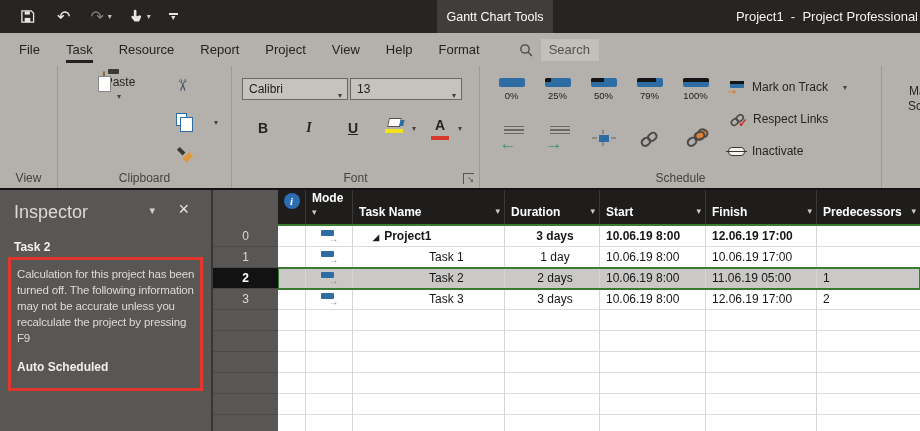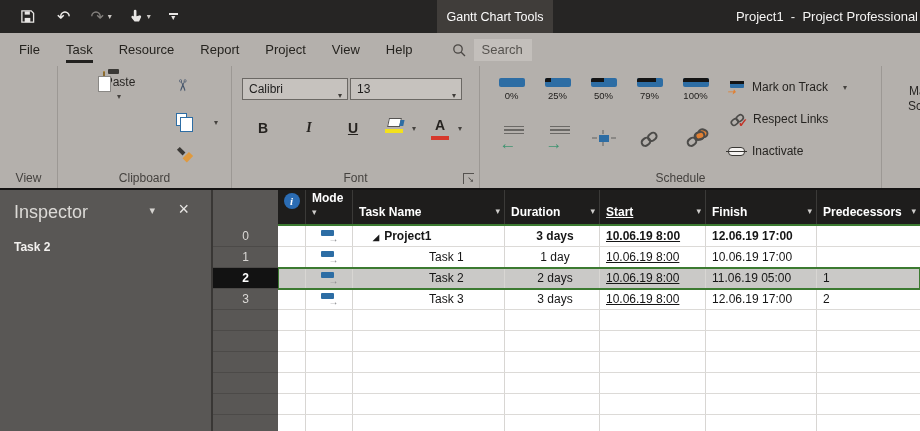--- a/index.html
+++ b/index.html
@@ -152,21 +152,21 @@
   .gcell.sel { background:#121212; color:#fff; font-weight:bold; }
 
   .grid { flex:1; background:#fff; display:flex; flex-direction:column; overflow:hidden; }
   .ghead { height:36px; background:#1e1d1c; border-bottom:2px solid #3c7a31; display:flex; flex:none; }
   .hcell { position:relative; border-right:1px solid #3b3a38; color:#fff; font-size:12px; font-weight:bold;
            display:flex; align-items:flex-end; padding:0 14px 5px 6px; line-height:13px; }
   .harrow { position:absolute; right:4px; bottom:6px; font-size:9px; color:#cfcdcb; font-weight:normal; }
   .harrow-inline { font-size:9px; color:#cfcdcb; font-weight:normal; }
   .c-info { width:28px; justify-content:center; padding:0 0 5px 0; align-items:center; }
   .c-mode { width:47px; } .c-name { width:152px; } .c-dur { width:95px;text-align:center; }
-  .c-start { width:106px;text-decoration:underline; } .c-fin { width:111px; } .c-pred { flex:1; border-right:none; }
+  .c-start { width:106px; } .c-fin { width:111px; } .c-pred { flex:1; border-right:none; }
   .info-badge { width:16px; height:16px; border-radius:50%; background:#2b6cb3; color:#fff; text-align:center;
                 line-height:16px; font-size:11px; font-weight:bold; font-family:"Liberation Serif", serif;
                 font-style:italic; margin-bottom:7px; }
   .trow { display:flex; height:21px; border-bottom:1px solid #dcdad7; flex:none; background:#fff; }
   .cell { border-right:1px solid #d8d6d3; font-size:12px; color:#161616; line-height:20px; padding-left:6px;
           overflow:hidden; white-space:nowrap; }
   .cell.c-pred { border-right:none; }
   .cell.c-info { padding:0; } 
   .cell.c-mode { display:flex; align-items:center; justify-content:center; padding:0; }
   .trow.summary .cell { font-weight:bold; }
@@ -210,20 +210,21 @@
 </div>
 
 <div class="menubar">
   <div class="mtab">File</div>
   <div class="mtab active">Task</div>
   <div class="mtab">Resource</div>
   <div class="mtab">Report</div>
   <div class="mtab">Project</div>
   <div class="mtab">View</div>
   <div class="mtab">Help</div>
+  <div class="mtab">Format</div>
   <div class="searchbox">
     <svg width="14" height="14" viewBox="0 0 14 14">
         <circle cx="6" cy="6" r="4.2" fill="none" stroke="#4a4744" stroke-width="1.3"></circle>
         <line x1="9.2" y1="9.2" x2="13" y2="13" stroke="#4a4744" stroke-width="1.3"></line>
       </svg>
     <span class="search-pill">Search</span>
   </div>
 </div>
 
 <div class="ribbon">
@@ -383,20 +384,24 @@
   </div>
 </div>
 
 <div class="content">
 
   <aside class="inspector">
     <span class="insp-title">Inspector</span>
     <span class="insp-chevron">▾</span>
     <span class="insp-close">×</span>
     <div class="insp-task">Task 2</div>
+    <div class="warnbox">
+      <p>Calculation for this project has been turned off. The following information may not be accurate unless you recalculate the project by pressing F9</p>
+      <div class="sched-mode">Auto Scheduled</div>
+    </div>
   </aside>
 
   <div class="gutter">
     <div class="corner"></div>
     <div class="gcell">0</div>
     <div class="gcell">1</div>
     <div class="gcell sel">2</div>
     <div class="gcell">3</div>
     <div class="gcell"></div>
     <div class="gcell"></div>

